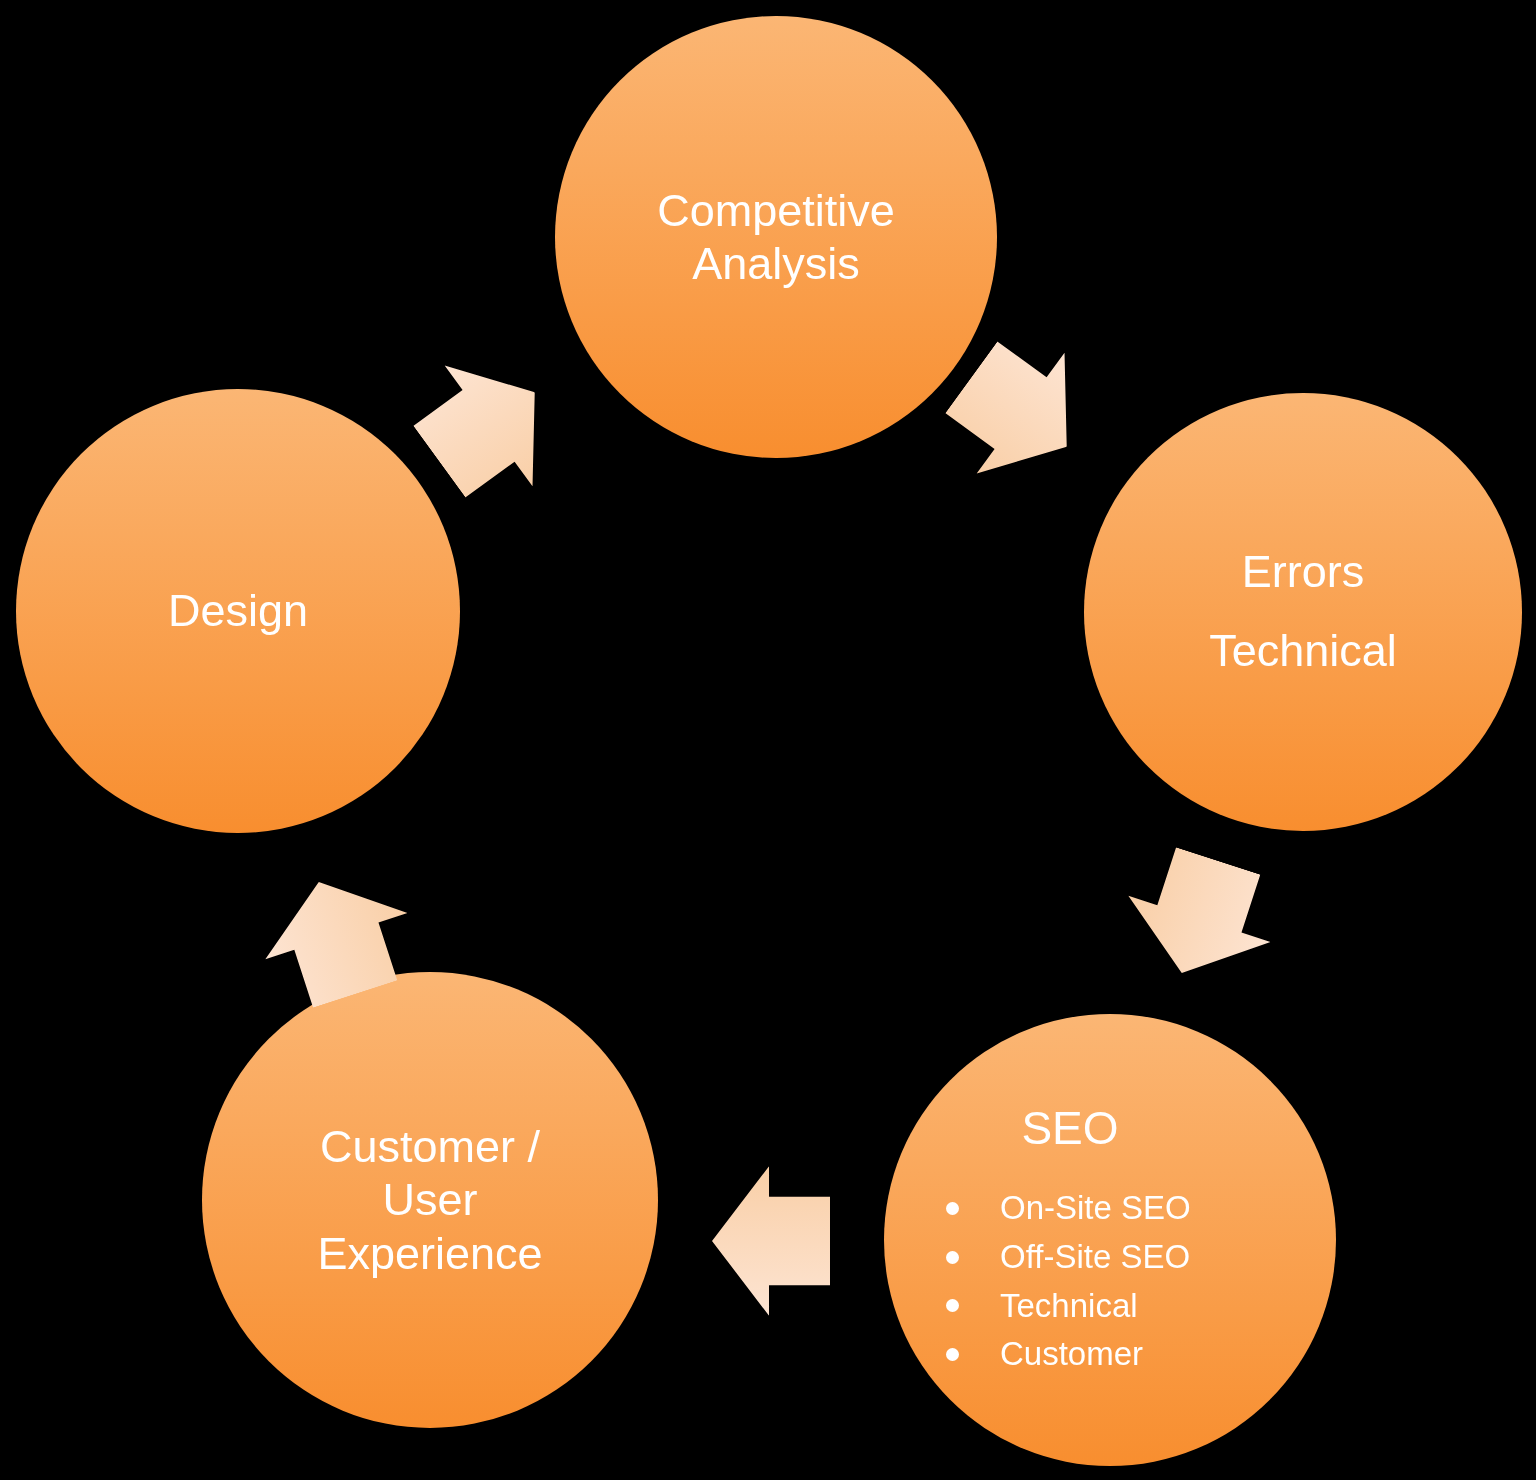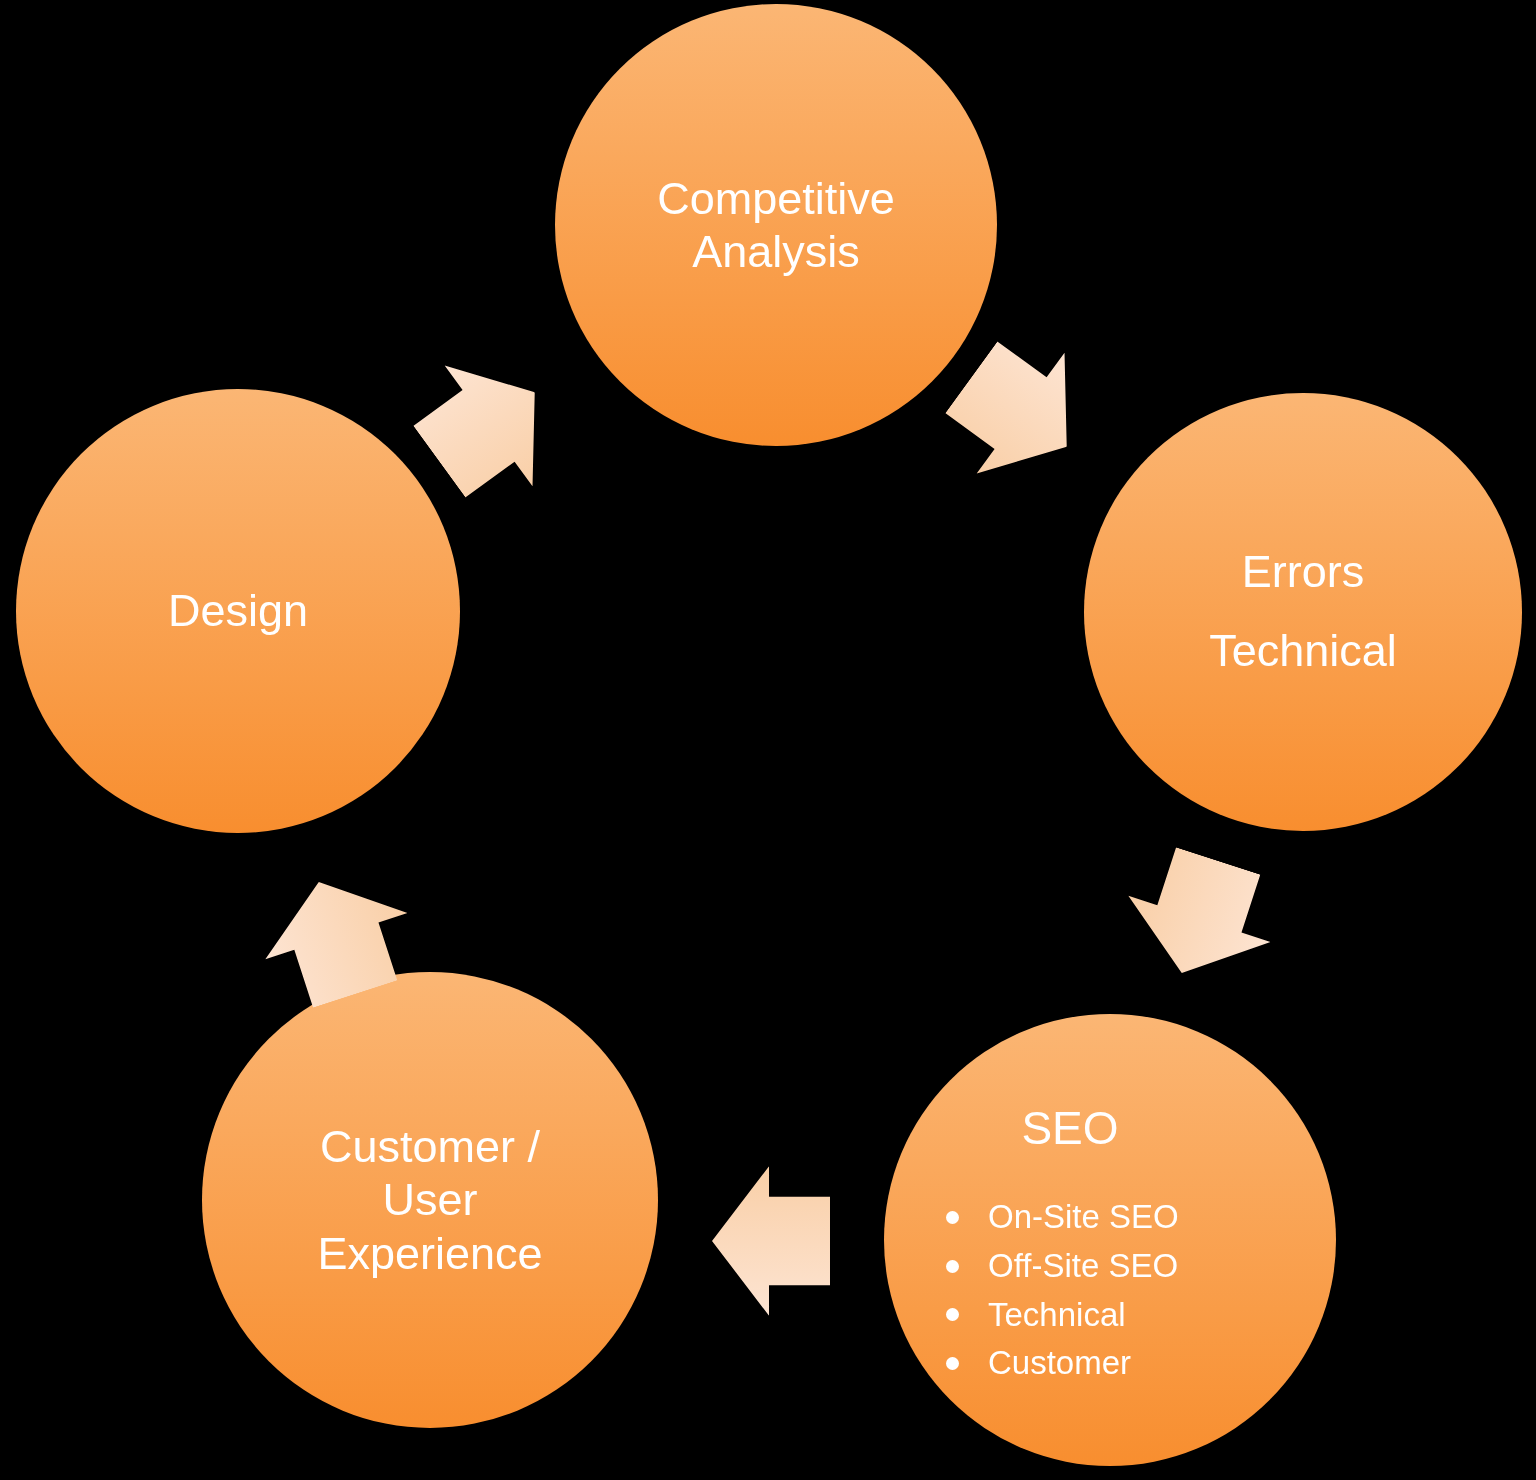--- a/index.html
+++ b/index.html
@@ -28,49 +28,50 @@
   }
   .node .line {
     font-size: 45px;
     line-height: 1.18;
     white-space: nowrap;
   }
   .node.wide-lines .line {
     line-height: 1.75;
   }
   
-  .node-competitive { left: 555px;  top: 4px;    width: 442px; height: 442px; }
+  .node-competitive { left: 555px;  top: 16px;    width: 442px; height: 442px; }
   .node-technical   { left: 1084px; top: 393px;  width: 438px; height: 438px; }
   .node-seo         { left: 884px;  top: 1014px; width: 452px; height: 452px; display: block; }
   .node-customer    { left: 202px;  top: 972px; width: 456px; height: 456px; }
   .node-design      { left: 16px;   top: 389px;  width: 444px; height: 444px; justify-content: center; }
 
   
   .seo-content {
     position: absolute;
     left: 62px;
     top: 88px;
     width: 248px;
   }
   .seo-title {
     font-size: 46px;
     line-height: 1.15;
     text-align: center;
-    margin-bottom: 38px;
+    margin-bottom: 29px;
   }
   .seo-list {
     display: flex;
     flex-direction: column;
   }
   .seo-item {
     display: flex;
     align-items: center;
     font-size: 33px;
     line-height: 1.48;
     white-space: nowrap;
+    gap: 12px;
   }
   .bullet-dot {
     flex: 0 0 auto;
     width: 13px;
     height: 13px;
     border-radius: 50%;
     background: var(--text, #FFFFFF);
     margin-right: 29px;
   }
 

